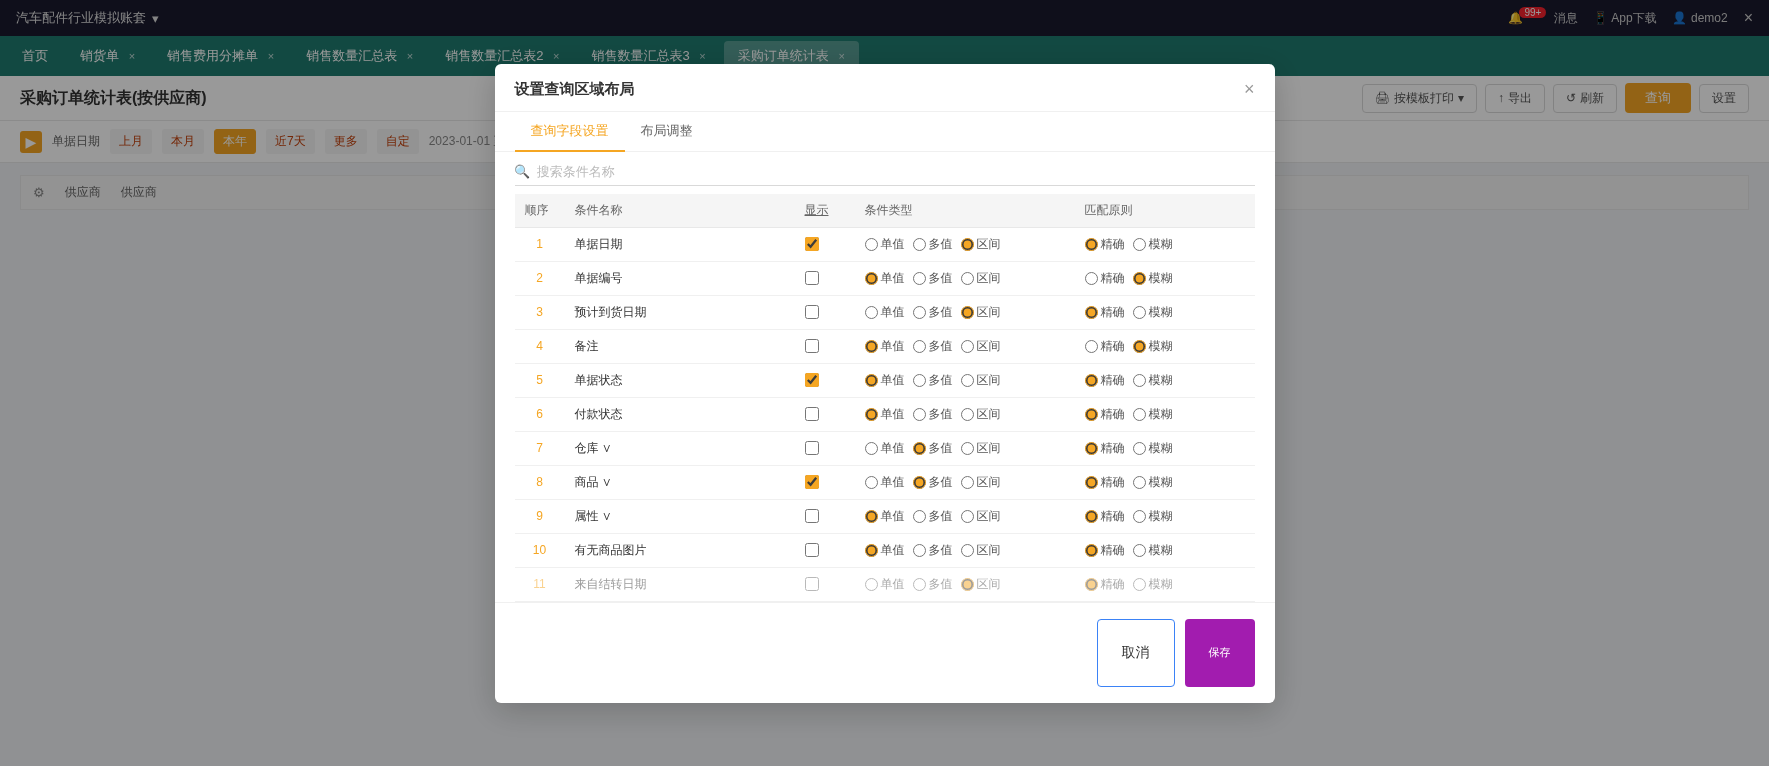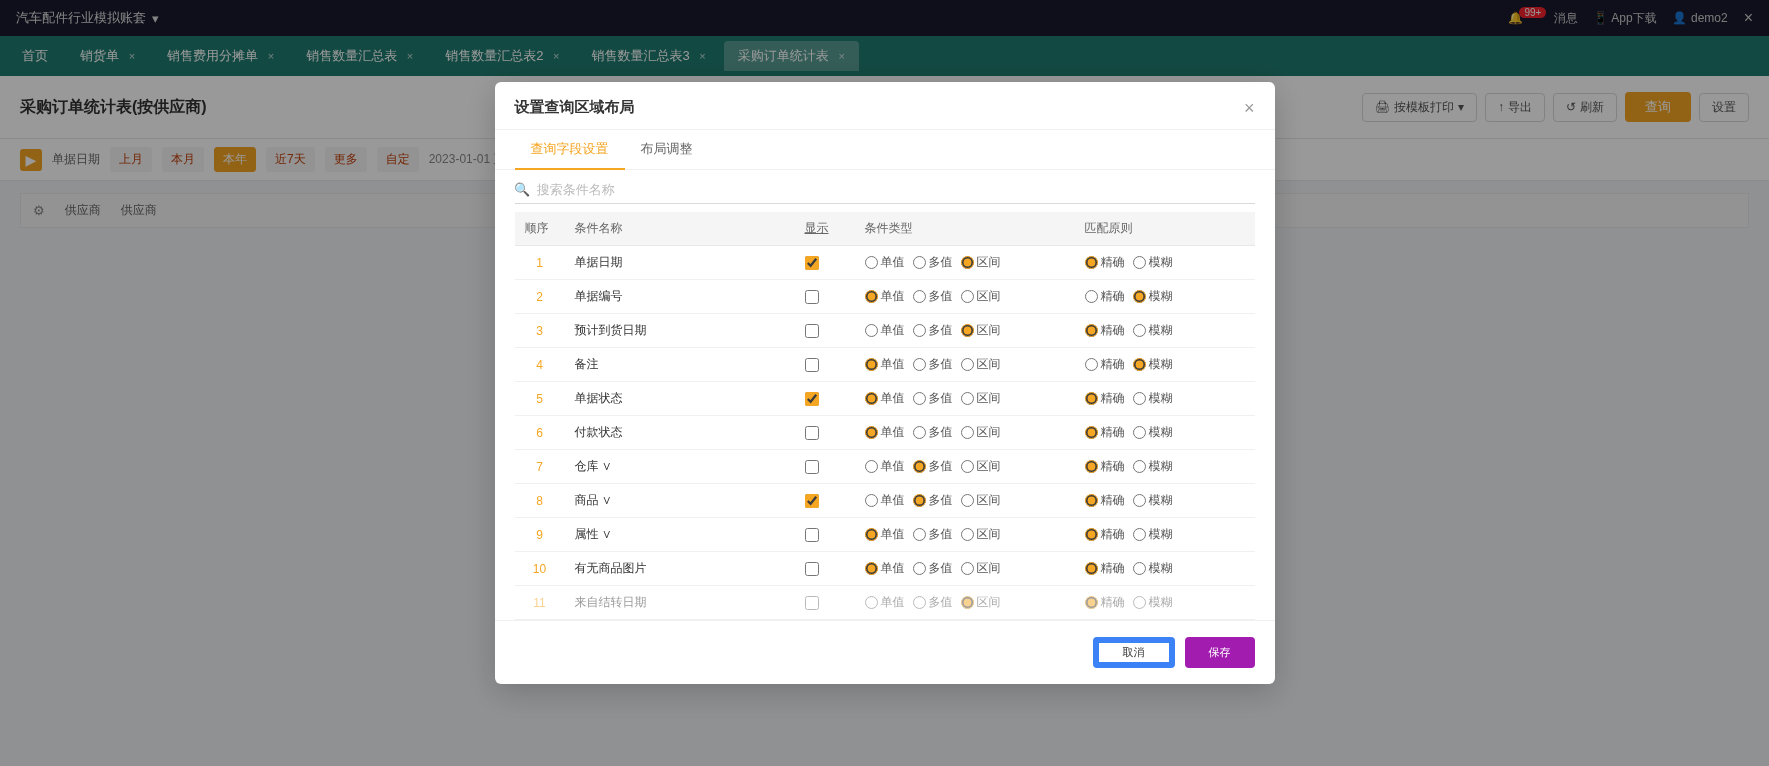--- a/index.html
+++ b/index.html
@@ -39,21 +39,21 @@
       background: transparent;
     }
     .tab-item.active {
       background: rgba(255,255,255,0.25);
     }
     .tab-item .tab-close { margin-left: 6px; opacity: 0.7; font-size: 11px; }
 
     
     .page-header {
       background: #fff;
-      padding: 16px 20px;
+      padding: 7px 20px;
       display: flex;
       align-items: center;
       justify-content: space-between;
       border-bottom: 1px solid #e8e8e8;
     }
     .page-title { font-size: 16px; font-weight: bold; color: #333; }
     .page-actions { display: flex; gap: 8px; align-items: center; }
     .btn-print { border: 1px solid #d9d9d9; background: #fff; padding: 5px 12px; border-radius: 4px; cursor: pointer; font-size: 12px; color: #555; display: flex; align-items: center; gap: 4px; }
     .btn-export { border: 1px solid #d9d9d9; background: #fff; padding: 5px 12px; border-radius: 4px; cursor: pointer; font-size: 12px; color: #555; display: flex; align-items: center; gap: 4px; }
     .btn-refresh { border: 1px solid #d9d9d9; background: #fff; padding: 5px 12px; border-radius: 4px; cursor: pointer; font-size: 12px; color: #555; display: flex; align-items: center; gap: 4px; }
@@ -206,26 +206,26 @@
 
     
     .dialog-footer {
       padding: 16px 20px;
       display: flex;
       justify-content: flex-end;
       gap: 10px;
       border-top: 1px solid #f0f0f0;
     }
     .btn-cancel {
-      padding: 2px 24px;
-      border: 6px solid #3b82f6;
+      padding: 24px 24px;
+      border: 1px solid #3b82f6;
       background: #fff;
       border-radius: 4px;
       cursor: pointer;
-      font-size: 11px;
+      font-size: 14px;
       color: #333;
     }
     .btn-save {
       padding: 7px 24px;
       background: #a21caf;
       border: none;
       border-radius: 4px;
       cursor: pointer;
       font-size: 11px;
       color: #fff;

